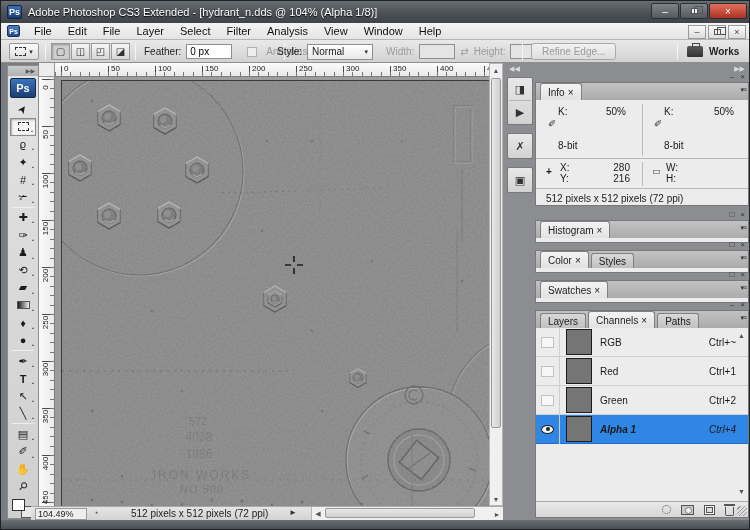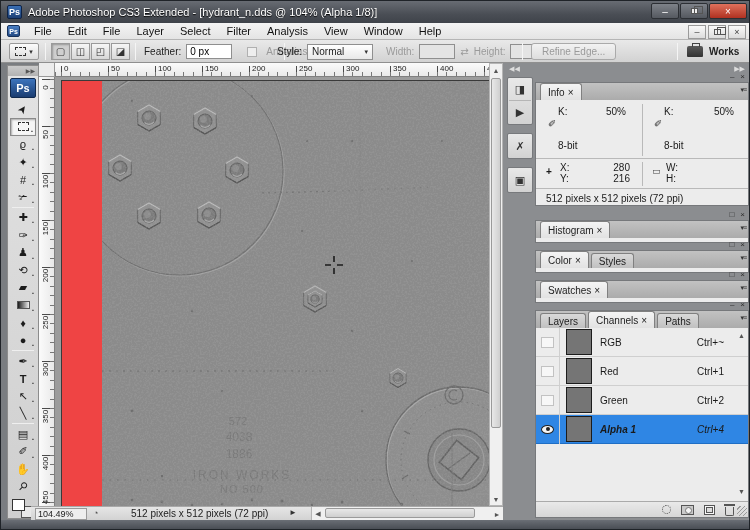--- a/index.html
+++ b/index.html
@@ -52,21 +52,21 @@
   .corner-box{left:38px;top:62px;width:16px;height:14px;background:#ececec;border-right:1px solid #999;border-bottom:1px solid #999;}
   .hruler{left:54px;top:62px;width:448px;height:14px;background:linear-gradient(#fbfbfb,#e9e9e9);border-bottom:1px solid #808080;overflow:hidden;}
   .hruler .maj{position:absolute;left:0;top:3px;right:0;height:11px;background:repeating-linear-gradient(90deg,#4a4a4a 0 1px,transparent 1px 47px);background-position-x:6px;}
   .hruler .min{position:absolute;left:0;bottom:0;right:0;height:4px;background:repeating-linear-gradient(90deg,#777 0 1px,transparent 1px 9.4px);background-position-x:6px;}
   .hlab{position:absolute;top:1px;font-size:8px;color:#222;}
   .vruler{left:38px;top:76px;width:16px;height:429px;background:linear-gradient(90deg,#fbfbfb,#e9e9e9);border-right:1px solid #808080;overflow:hidden;}
   .vruler .maj{position:absolute;top:0;left:3px;bottom:0;width:13px;background:repeating-linear-gradient(180deg,#4a4a4a 0 1px,transparent 1px 47px);background-position-y:2px;}
   .vruler .min{position:absolute;top:0;right:0;bottom:0;width:4px;background:repeating-linear-gradient(180deg,#777 0 1px,transparent 1px 9.4px);background-position-y:2px;}
   .vlab{position:absolute;left:2px;font-size:8px;color:#222;transform:rotate(-90deg);transform-origin:center;width:20px;text-align:center;}
   .workspace{left:54px;top:76px;width:434px;height:429px;background:#9c9c9c;}
-  .canvas-img{left:60px;top:79px;width:428px;height:426px;border-left:1px solid #3a3a3a;border-top:1px solid #3a3a3a;overflow:hidden;background:#ef4444;padding-left:40px;}
+  .canvas-img{left:60px;top:79px;width:428px;height:426px;border-left:1px solid #3a3a3a;border-top:1px solid #3a3a3a;overflow:hidden;background:#b91c1c;}
   
   .vscroll{left:488px;top:62px;width:14px;height:443px;background:#f0f0f0;border:1px solid #b5b5b5;font-size:7px;color:#555;}
   .vscroll .thumb{position:absolute;left:1px;top:14px;width:10px;height:350px;background:linear-gradient(90deg,#e8e8e8,#cfcfcf);border:1px solid #9a9a9a;border-radius:2px;}
   .sarrow{position:absolute;width:12px;height:12px;display:flex;align-items:center;justify-content:center;}
   .statusrow{left:30px;top:505px;width:472px;height:14px;background:linear-gradient(#e6e6e6,#d2d2d2);border-top:1px solid #a8a8a8;font-size:10px;color:#222;}
   .zoombox{position:absolute;left:4px;top:1px;width:52px;height:12px;border:1px solid #9a9a9a;background:#eee;font-size:9px;padding:0 2px;line-height:11px;}
   .hscroll{position:absolute;left:280px;top:0;width:192px;height:14px;background:#f0f0f0;border-left:1px solid #b5b5b5;font-size:7px;color:#555;}
   .hscroll .thumb{position:absolute;left:13px;top:1px;width:150px;height:10px;background:linear-gradient(#e8e8e8,#cfcfcf);border:1px solid #9a9a9a;border-radius:2px;}
   .bottomframe{left:0;top:519px;width:750px;height:11px;background:linear-gradient(#6a6e75,#42464d);}
   
@@ -89,21 +89,21 @@
   
   .chrow{position:relative;height:29px;border-bottom:1px solid #cfcfcf;display:flex;align-items:center;}
   .chrow.selected{background:#2f86e4;border-bottom:1px solid #1f6ec4;font-style:italic;}
   .chrow.selected .chname{font-weight:bold;}
   .visbox{width:24px;height:29px;border-right:1px solid #cfcfcf;display:flex;align-items:center;justify-content:center;}
   .visempty{width:13px;height:11px;background:#f7f7f7;box-shadow:inset 0 0 0 1px #c2c2c2;}
   .eye{width:13px;height:9px;border-radius:50%;background:#f5f5f5;border:1px solid #222;position:relative;}
   .eye::after{content:"";position:absolute;left:3.5px;top:1.5px;width:4px;height:4px;border-radius:50%;background:#222;}
   .thumb-ch{width:26px;height:26px;background:#757575;border:1px solid #1c1c1c;margin:0 8px 0 6px;}
   .chname{flex:1;}
-  .shortcut{padding-right:24px;font-size:10px;}
+  .shortcut{padding-right:12px;font-size:10px;}
   .panel-bottom{position:absolute;left:0;right:0;bottom:0;height:16px;background:linear-gradient(#e9e9e9,#d6d6d6);border-top:1px solid #aaa;display:flex;align-items:center;justify-content:flex-end;gap:10px;padding-right:14px;}
   .g-load{width:9px;height:9px;border:1px dotted #555;border-radius:50%;}
   .g-save{width:13px;height:10px;border:1px solid #555;background:#c9c9c9;position:relative;}
   .g-save::after{content:"";position:absolute;left:3px;top:1.5px;width:5px;height:5px;border-radius:50%;background:#f4f4f4;border:1px solid #777;}
   .g-new{width:11px;height:10px;border:1px solid #555;background:#f8f8f8;position:relative;}
   .g-new::before{content:"";position:absolute;left:1px;bottom:1px;width:5px;height:4px;border:1px solid #555;background:#ddd;}
   .g-trash{width:9px;height:9px;border:1px solid #555;border-top:none;border-radius:0 0 2px 2px;position:relative;margin-top:3px;}
   .g-trash::before{content:"";position:absolute;top:-3px;left:-2px;right:-2px;height:2px;background:#555;}
   .grip{position:absolute;right:1px;bottom:1px;width:10px;height:10px;background:repeating-linear-gradient(135deg,transparent 0 2px,#9a9a9a 2px 3px);}
   .tiny-arrow{position:absolute;right:3px;font-size:7px;color:#555;}

